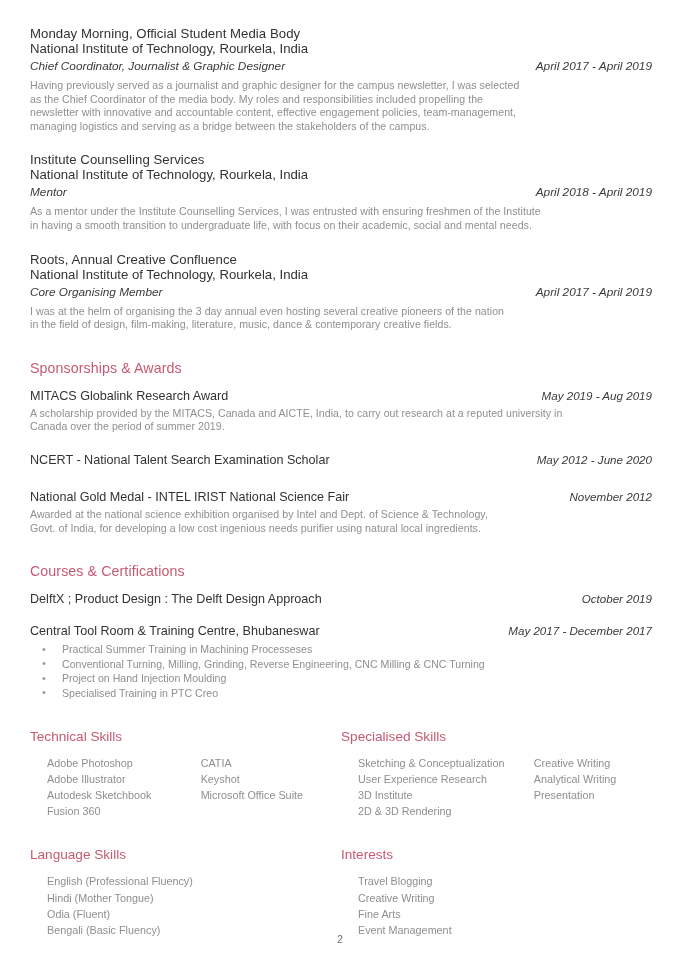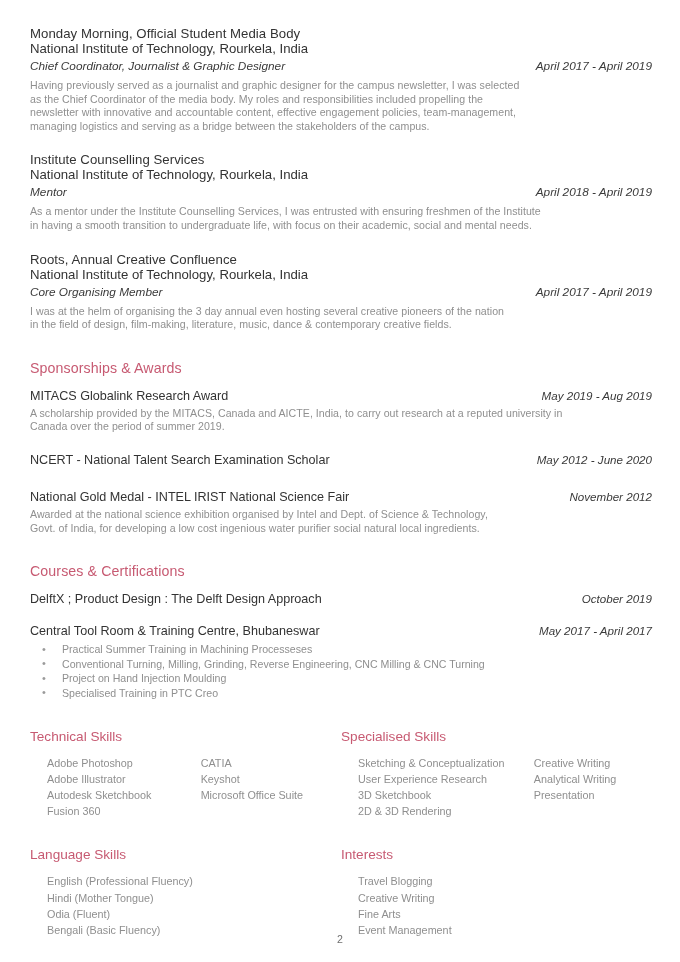--- a/index.html
+++ b/index.html
@@ -252,40 +252,40 @@
 
     <div class="gap-entry"></div>
 
     <div class="entry">
       <div class="row award-row">
         <span class="award-title">National Gold Medal - INTEL IRIST National Science Fair</span>
         <span class="award-date">November 2012</span>
       </div>
       <div class="desc">
         <div>Awarded at the national science exhibition organised by Intel and Dept. of Science &amp; Technology,</div>
-        <div>Govt. of India, for developing a low cost ingenious water purifier social natural local ingredients.</div>
+        <div>Govt. of India, for developing a low cost ingenious needs purifier using natural local ingredients.</div>
       </div>
     </div>
 
     <div class="sec-space-top"></div>
     <div class="section-heading">Courses &amp; Certifications</div>
 
     <div class="entry">
       <div class="row award-row">
         <span class="award-title">DelftX ; Product Design : The Delft Design Approach</span>
         <span class="award-date">October 2019</span>
       </div>
     </div>
 
     <div class="gap-small"></div>
 
     <div class="entry">
       <div class="row award-row">
         <span class="award-title">Central Tool Room &amp; Training Centre, Bhubaneswar</span>
-        <span class="award-date">May 2017 - April 2017</span>
+        <span class="award-date">May 2017 - December 2017</span>
       </div>
       <ul class="bullets">
         <li>Practical Summer Training in Machining Processeses</li>
         <li>Conventional Turning, Milling, Grinding, Reverse Engineering, CNC Milling &amp; CNC Turning</li>
         <li>Project on Hand Injection Moulding</li>
         <li>Specialised Training in PTC Creo</li>
       </ul>
     </div>
 
     <div class="sec-space-top"></div>
@@ -307,21 +307,21 @@
           </div>
         </div>
       </div>
 
       <div class="skills-col">
         <div class="skills-head">Specialised Skills</div>
         <div class="skills-lists">
           <div class="skills-sub pro-a">
             <div>Sketching &amp; Conceptualization</div>
             <div>User Experience Research</div>
-            <div>3D Sketchbook</div>
+            <div>3D Institute</div>
             <div>2D &amp; 3D Rendering</div>
           </div>
           <div class="skills-sub pro-b">
             <div>Creative Writing</div>
             <div>Analytical Writing</div>
             <div>Presentation</div>
           </div>
         </div>
       </div>
 

